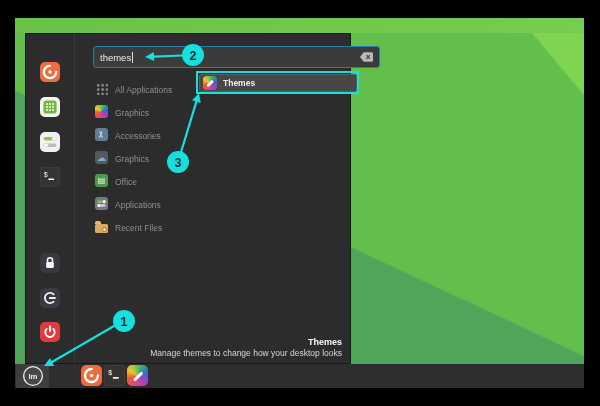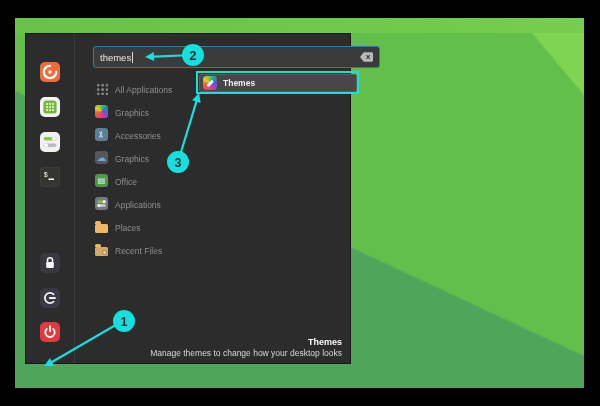--- a/index.html
+++ b/index.html
@@ -190,40 +190,62 @@
             <svg viewBox="0 0 16 16" width="13" height="13">
                 <rect x="3" y="4.2" width="10" height="3" rx="1.5" fill="#8bc34a"></rect>
                 <circle cx="11.4" cy="5.7" r="1.9" fill="#fff"></circle>
                 <rect x="3" y="9" width="10" height="3" rx="1.5" fill="#d0d0d0"></rect>
                 <circle cx="4.8" cy="10.5" r="1.9" fill="#fff"></circle>
               </svg>
           </span>
           <span class="cat-label">Applications</span>
         </div>
         <div class="cat">
-          <span class="folder"></span>
-          <span class="cat-label">Places</span>
-        </div>
-        <div class="cat">
           <span class="folder recent"></span>
           <span class="cat-label">Recent Files</span>
         </div>
       </div>
 
       <div class="result">
         <span class="cat-icon rainbow brush"></span>
         <span class="result-label">Themes</span>
       </div>
 
       <div class="info">
         <div class="info-title">Themes</div>
         <div class="info-desc">Manage themes to change how your desktop looks</div>
       </div>
     </div>
 
+    <div class="taskbar">
+      <div class="menu-btn">
+        <svg viewBox="0 0 24 24" width="22" height="22">
+          <circle cx="12" cy="12" r="10.2" fill="rgba(255,255,255,0.05)" stroke="#ececec" stroke-width="1.5"></circle>
+          <text x="12" y="15.4" text-anchor="middle" font-size="8.5" font-weight="bold" fill="#ececec">lm</text>
+        </svg>
+      </div>
+      <span class="tb-icon" style="left:41px">
+        <span class="folder tb-folder"></span>
+      </span>
+      <span class="tb-icon" style="left:66px">
+        <svg viewBox="0 0 20 20">
+          <rect width="20" height="20" rx="5" fill="#ee6c3e"></rect>
+          <path d="M10 3.8 A6.2 6.2 0 1 0 16.2 10" fill="none" stroke="#fff" stroke-width="2.3" stroke-linecap="round"></path>
+          <circle cx="10" cy="10" r="1.7" fill="#fff"></circle>
+        </svg>
+      </span>
+      <span class="tb-icon" style="left:89px">
+        <svg viewBox="0 0 20 20">
+          <rect width="20" height="20" rx="4.2" fill="#363430" stroke="#55524c" stroke-width=".6"></rect>
+          <text x="4" y="9.5" font-size="6.5" fill="#fff">$</text>
+          <rect x="8.5" y="11.5" width="5.5" height="1.5" fill="#fff"></rect>
+        </svg>
+      </span>
+      <span class="tb-icon rainbow brush" style="left:112px;border-radius:5px;position:absolute;"></span>
+    </div>
   </div>
 
   <svg class="ann" viewBox="0 0 600 406">
     <rect class="ann-stroke" x="197" y="72" width="161" height="21"></rect>
     <line class="ann-line" x1="114" y1="326" x2="52" y2="362"></line>
     <polygon class="ann-fill" points="44,366 50,358 54,366"></polygon>
     <line class="ann-line" x1="182" y1="55.5" x2="154" y2="56.6"></line>
     <polygon class="ann-fill" points="145,57 153.8,52.1 154.2,61.1"></polygon>
     <line class="ann-line" x1="181.2" y1="151.5" x2="196.4" y2="101.6"></line>
     <polygon class="ann-fill" points="199,93 200.7,102.9 192.1,100.3"></polygon>

